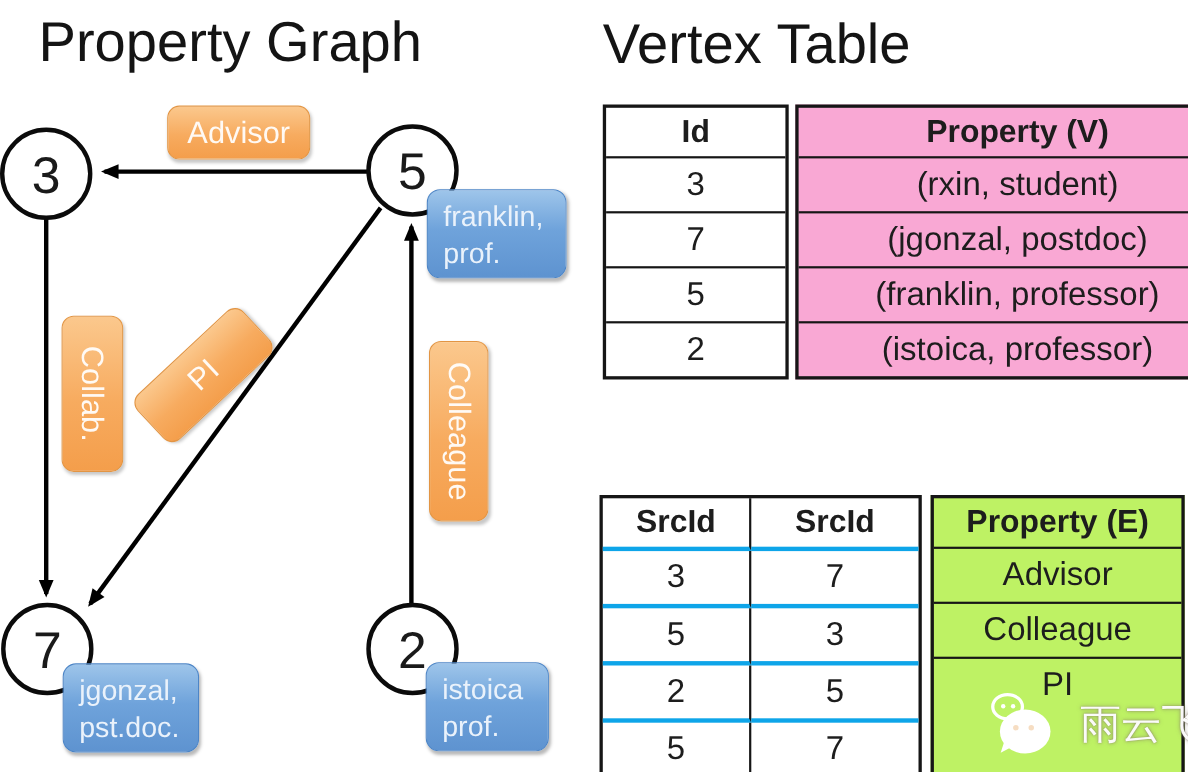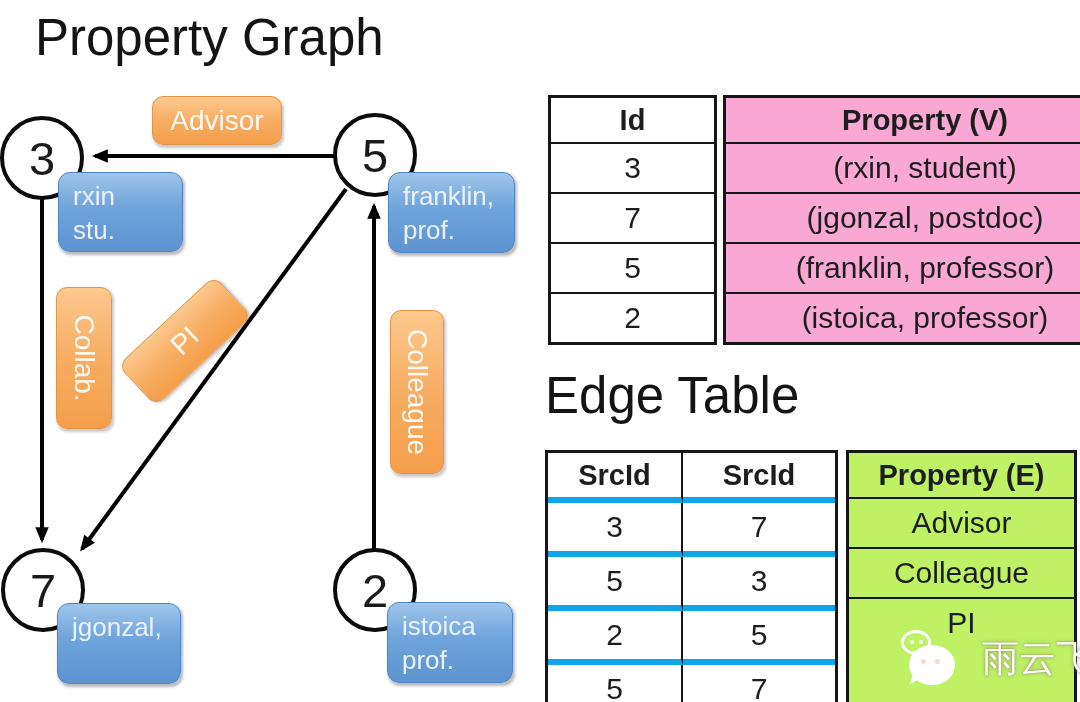--- a/index.html
+++ b/index.html
@@ -30,21 +30,21 @@
   
   .vbox{
     position:absolute;z-index:4;border-radius:12px;
     background:linear-gradient(180deg,#9ec5ea 0%,#6fa3db 45%,#5e93d0 100%);
     border:1px solid #4d85c6;box-shadow:1.5px 2.5px 3px rgba(0,0,0,0.28);
     color:#eaf2fb;font-size:26px;line-height:34px;padding:6px 0 0 14px;box-sizing:border-box;
   }
   #vbox-rxin{left:58px;top:172px;width:125px;height:80px;}
   #vbox-franklin{left:388px;top:172px;width:127px;height:81px;}
   #vbox-jgonzal{left:57px;top:603px;width:124px;height:81px;}
-  #vbox-istoica{left:387px;top:602px;width:126px;height:81px;}
+  #vbox-istoica{left:387px;top:602px;width:112px;height:81px;}
 
   
   .ebox{
     position:absolute;z-index:4;border-radius:11px;
     background:linear-gradient(180deg,#fbc88d 0%,#f7ab5f 55%,#f49e4b 100%);
     border:1px solid #e29544;box-shadow:1.5px 2.5px 3px rgba(0,0,0,0.22);
     color:rgba(255,255,255,0.93);display:flex;align-items:center;justify-content:center;
     font-size:28px;
   }
   #ebox-advisor{left:152px;top:96px;width:128px;height:47px;}
@@ -66,21 +66,21 @@
   .tgap-e{width:8px;}
   .cell{
     display:flex;align-items:center;justify-content:center;
     font-size:30px;color:#1d1d1d;height:48px;border-bottom:2px solid #161616;
   }
   .cell:last-child{border-bottom:none;}
   .hcell{font-weight:bold;font-size:29px;height:44px;}
   .vcol-id{width:169px;}
   .vcol-prop{width:404px;background:#f9a8d4;}
   .ecol-ids{display:grid;grid-template-columns:135px 1fr;width:293px;}
-  .ecol-ids .cell{border-bottom:6px solid #0ea5e9;}
+  .ecol-ids .cell{border-bottom:4px solid #0ea5e9;}
   .ecol-ids .cell:nth-last-child(-n+2){border-bottom:none;}
   .ecol-ids .cell:nth-child(odd){border-right:2px solid #161616;}
   .ecol-prop{width:231px;background:#bef264;}
 
   
   #watermark{position:absolute;left:893px;top:628px;z-index:10;display:flex;align-items:center;}
   #wm-icon{position:relative;width:72px;height:62px;flex:0 0 auto;}
   .wm-bubble-small{
     position:absolute;left:8px;top:2px;width:30px;height:25px;border:3px solid #fff;
     border-radius:50%;box-sizing:border-box;
@@ -103,49 +103,46 @@
     text-shadow:0 0 2px rgba(130,118,104,0.85), 0 0 5px rgba(130,118,104,0.45);
     font-family:"Liberation Sans","DejaVu Sans",sans-serif;
   }
 </style>
 </head>
 <body>
 
 <div class="stage">
 
   <div class="big-title" id="graph-title">Property Graph</div>
-  <div class="big-title" id="edge-title">Edge Table</div>
+  <div class="big-title" id="vertex-title">Vertex Table</div>
 
   <svg id="graph-lines" width="545" height="702" viewBox="0 0 545 702">
     <defs>
       <marker id="ah" viewBox="0 0 10 10" refX="8" refY="5" markerWidth="5.5" markerHeight="4" orient="auto">
         <path d="M0,0.8 L10,5 L0,9.2 Z" fill="#000"></path>
       </marker>
     </defs>
     <line x1="334" y1="156" x2="95" y2="156" marker-end="url(#ah)"></line>
     <line x1="42" y1="199" x2="42" y2="540" marker-end="url(#ah)"></line>
     <line x1="374" y1="549" x2="374" y2="206" marker-end="url(#ah)"></line>
     <line x1="346" y1="189" x2="82" y2="549" marker-end="url(#ah)"></line>
   </svg>
 
   <div class="node" id="node-3">3</div>
   <div class="node" id="node-5">5</div>
   <div class="node" id="node-7">7</div>
   <div class="node" id="node-2">2</div>
 
-  <div class="vbox" id="vbox-rxin">
-    <div>rxin</div>
-    <div>stu.</div>
-  </div>
   <div class="vbox" id="vbox-franklin">
     <div>franklin,</div>
     <div>prof.</div>
   </div>
   <div class="vbox" id="vbox-jgonzal">
     <div>jgonzal,</div>
+    <div>pst.doc.</div>
   </div>
   <div class="vbox" id="vbox-istoica">
     <div>istoica</div>
     <div>prof.</div>
   </div>
 
   <div class="ebox" id="ebox-advisor">
     <span>Advisor</span>
   </div>
   <div class="ebox" id="ebox-collab">

